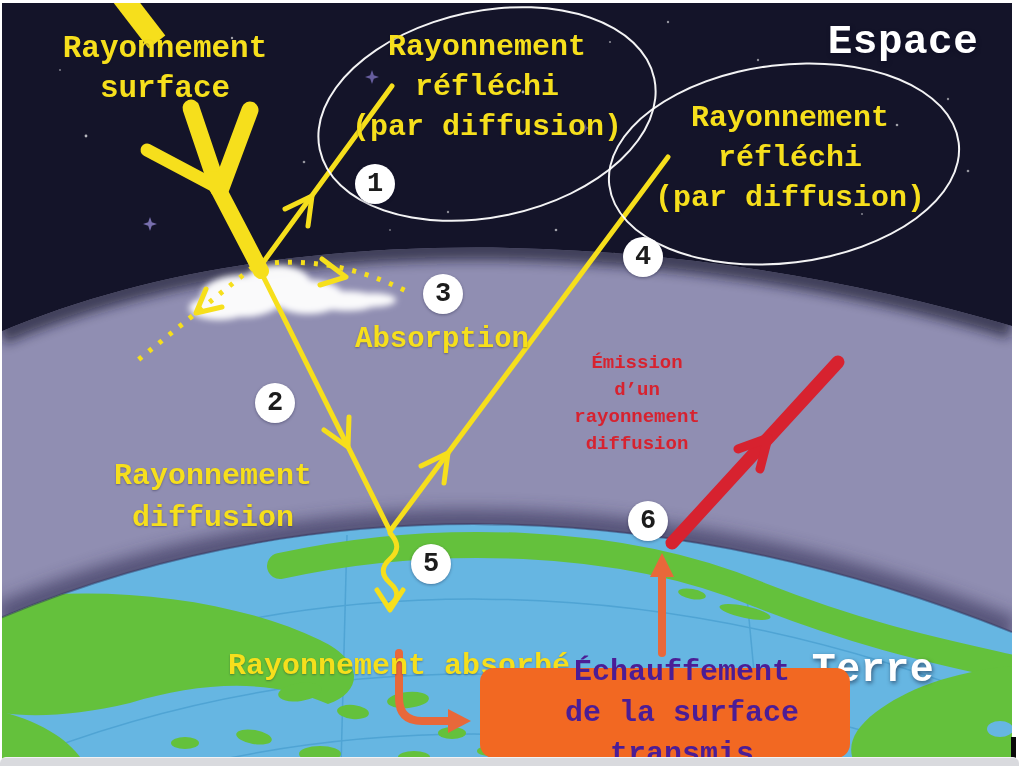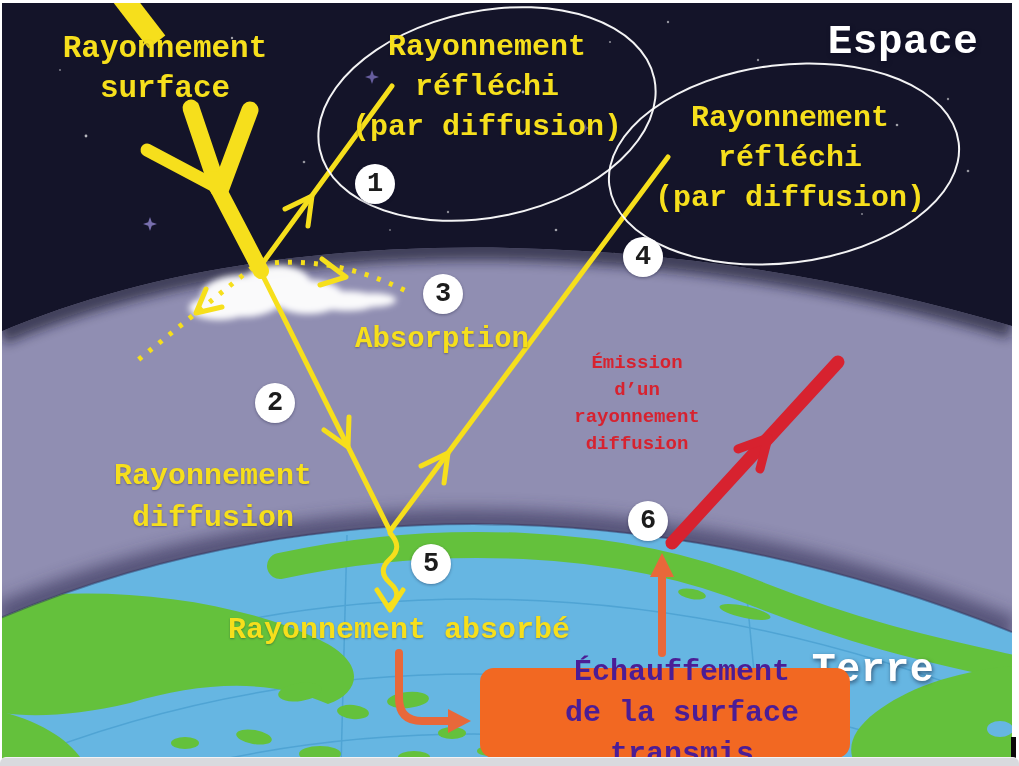--- a/index.html
+++ b/index.html
@@ -221,21 +221,21 @@
   </div>
 
   <div class="lbl red" style="left:637px;top:404px;font-size:19px;line-height:1.42;">
     <span class="ln">Émission</span>
     <span class="ln">d’un</span>
     <span class="ln">rayonnement</span>
     <span class="ln">diffusion</span>
   </div>
 
 
-  <div class="lbl yellow" style="left:399px;top:630px;font-size:30px;">Rayonnement absorbé</div>
+  <div class="lbl yellow" style="left:399px;top:666px;font-size:30px;">Rayonnement absorbé</div>
 
   <div class="lbl white" style="left:873px;top:671px;font-size:40px;">Terre</div>
 
   <div class="heatbox">
     <span class="ln">Échauffement</span>
     <span class="ln">de la surface transmis</span>
   </div>
 
   <div class="badge" style="left:375px;top:184px;">1</div>
   <div class="badge" style="left:275px;top:403px;">2</div>

